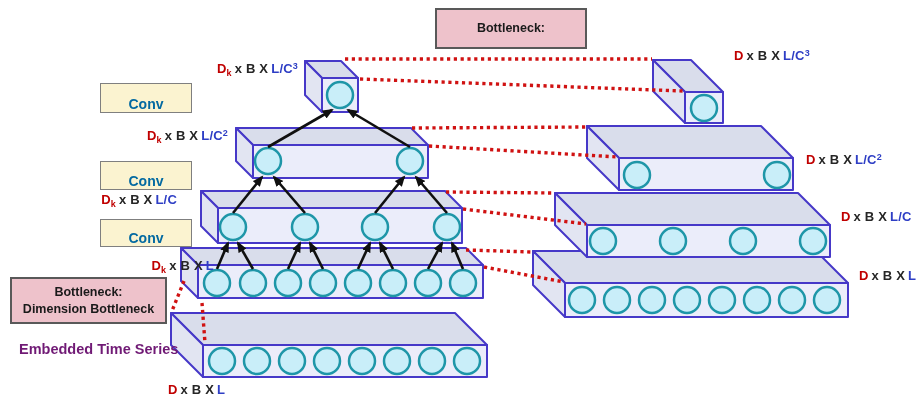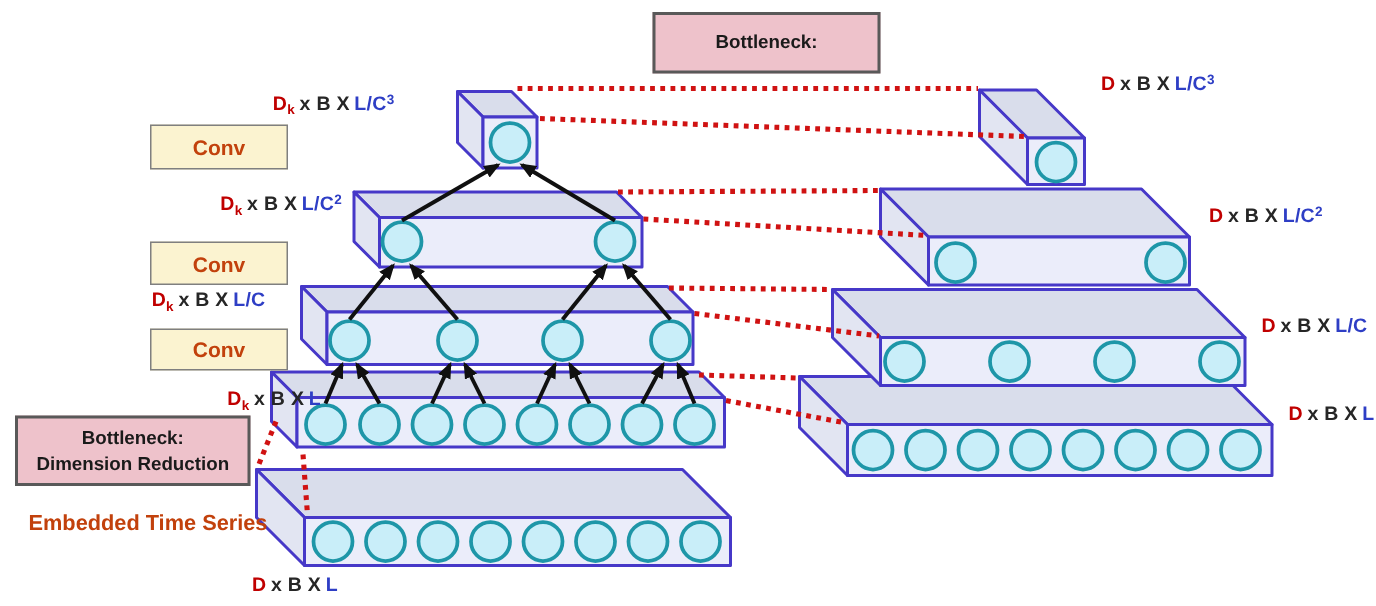--- a/index.html
+++ b/index.html
@@ -23,31 +23,31 @@
     color:#262626;letter-spacing:0.2px;
   }
   .dimlab .red{color:#C00000;margin-right:3px;}
   .dimlab .mid{color:#262626;margin-right:3px;}
   .dimlab .blue{color:#2E3EC5;}
   .dimlab sub{font-size:9px;vertical-align:-3px;}
   .dimlab sup{font-size:9px;vertical-align:4px;}
 
   .convbox{
     position:absolute;background:#FBF3D0;border:1.6px solid #7F7F7F;
-    display:flex;align-items:center;justify-content:center;
-    font-size:14px;font-weight:bold;color:#c2410c;box-sizing:border-box;
+    display:flex;align-items:flex-end;justify-content:center;
+    font-size:14px;font-weight:bold;color:#0369a1;box-sizing:border-box;
   }
   .pinkbox{
     position:absolute;background:#EEC2CB;border:2px solid #595959;
     display:flex;flex-direction:column;align-items:center;justify-content:center;
     font-size:12.5px;font-weight:bold;color:#1a1a1a;text-align:center;
     line-height:1.35;box-sizing:border-box;
   }
   .freelabel{
-    position:absolute;font-size:14.5px;font-weight:bold;color:#c2410c;white-space:nowrap;
+    position:absolute;font-size:14.5px;font-weight:bold;color:#701a75;white-space:nowrap;
   }
 </style>
 </head>
 <body>
 
 <div class="stage">
 
   <svg width="917" height="404" viewBox="0 0 917 404">
     <defs>
       <marker id="ah" markerUnits="userSpaceOnUse" markerWidth="12" markerHeight="10" refX="9" refY="4.5" orient="auto">
@@ -206,52 +206,52 @@
       <path class="conv-arrow" marker-end="url(#ah)" d="M410,147 L348,110"></path>
     </g>
   </svg>
 
   <div class="pinkbox" style="left:435px;top:8px;width:152px;height:41px;">
     <span>Bottleneck:</span>
   </div>
 
   <div class="pinkbox" style="left:10px;top:277px;width:157px;height:47px;">
     <span>Bottleneck:</span>
-    <span>Dimension Reduction</span>
+    <span>Dimension Bottleneck</span>
   </div>
 
   <div class="convbox" style="left:100px;top:83px;width:92px;height:30px;">
     <span>Conv</span>
   </div>
   <div class="convbox" style="left:100px;top:161px;width:92px;height:29px;">
     <span>Conv</span>
   </div>
   <div class="convbox" style="left:100px;top:219px;width:92px;height:28px;">
     <span>Conv</span>
   </div>
 
   <div class="freelabel" style="left:19px;top:341px;">Embedded Time Series</div>
 
-  <div class="dimlab" style="right:654px;top:61px;">
+  <div class="dimlab" style="right:619px;top:61px;">
     <span class="red"><span>D</span><sub>k</sub></span><span class="mid">x B X</span><span class="blue"><span>L/C</span><sup>3</sup></span>
   </div>
   <div class="dimlab" style="right:689px;top:128px;padding-left:10px;">
     <span class="red"><span>D</span><sub>k</sub></span><span class="mid">x B X</span><span class="blue"><span>L/C</span><sup>2</sup></span>
   </div>
   <div class="dimlab" style="right:740px;top:192px;">
     <span class="red"><span>D</span><sub>k</sub></span><span class="mid">x B X</span><span class="blue"><span>L/C</span><sup></sup></span>
   </div>
   <div class="dimlab" style="right:703px;top:258px;">
     <span class="red"><span>D</span><sub>k</sub></span><span class="mid">x B X</span><span class="blue"><span>L</span><sup></sup></span>
   </div>
 
   <div class="dimlab" style="left:734px;top:48px;">
     <span class="red"><span>D</span><sub></sub></span><span class="mid">x B X</span><span class="blue"><span>L/C</span><sup>3</sup></span>
   </div>
-  <div class="dimlab" style="left:806px;top:136px;text-align:center;">
+  <div class="dimlab" style="left:806px;top:152px;text-align:center;">
     <span class="red"><span>D</span><sub></sub></span><span class="mid">x B X</span><span class="blue"><span>L/C</span><sup>2</sup></span>
   </div>
   <div class="dimlab" style="left:841px;top:209px;">
     <span class="red"><span>D</span><sub></sub></span><span class="mid">x B X</span><span class="blue"><span>L/C</span><sup></sup></span>
   </div>
   <div class="dimlab" style="left:859px;top:268px;">
     <span class="red"><span>D</span><sub></sub></span><span class="mid">x B X</span><span class="blue"><span>L</span><sup></sup></span>
   </div>
 
   <div class="dimlab" style="left:168px;top:382px;">

